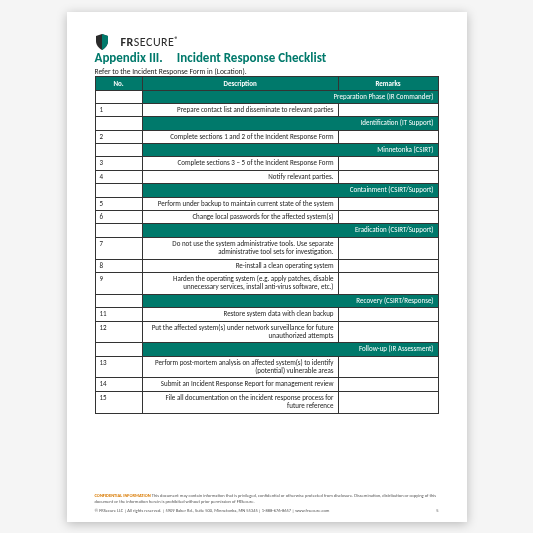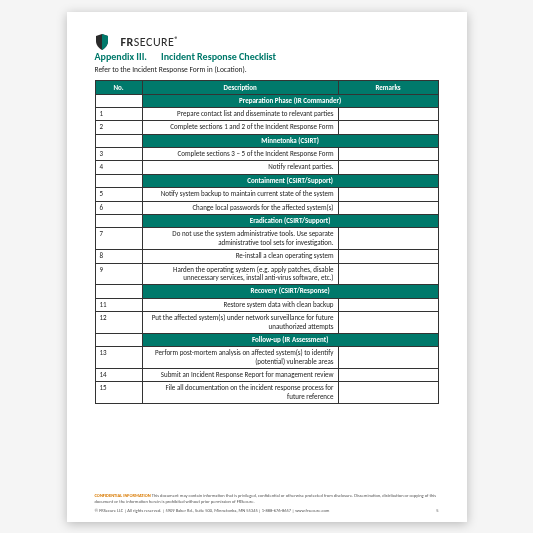--- a/index.html
+++ b/index.html
@@ -31,29 +31,28 @@
   .brand {
     font-size: 12px;
     font-weight: 600;
     letter-spacing: 0.5px;
     color: #2b2b2b;
   }
   .brand .light { font-weight: 400; }
   .brand .reg { font-size: 7px; vertical-align: top; }
   .heading {
     color: #00796b;
-    font-size: 10px;
+    font-size: 13px;
     font-weight: 600;
     margin-bottom: 2px;
   }
   .heading .apx { margin-right: 14px; }
   .subhead {
     font-size: 7.5px;
     color: #222;
-    margin-bottom: 6px;
   }
   table {
     width: 100%;
     border-collapse: collapse;
     font-size: 7px;
     color: #222;
   }
   th {
     background: #00796b;
     color: #fff;
@@ -68,22 +67,22 @@
     padding: 2px 4px;
     vertical-align: top;
     line-height: 1.2;
     text-align: right;
   }
   td.no { width: 22px; text-align: left; }
   td.rem { width: 100px; }
   tr.section td.section-cell {
     background: #00796b;
     color: #fff;
-    font-weight: 700;
-    text-align: center;
+    font-weight: 400;
+    text-align: right;
     padding: 2px 4px;
   }
   .footer {
     position: absolute;
     bottom: 8px;
     left: 28px;
     right: 28px;
     font-size: 4.5px;
     line-height: 1.3;
     color: #555;
@@ -125,20 +124,24 @@
     <tbody>
         <tr class="section">
           <td class="no"></td>
           <td class="section-cell" colspan="2">Preparation Phase (IR Commander)</td>
         </tr>
         <tr>
           <td class="no">1</td>
           <td>Prepare contact list and disseminate to relevant parties</td>
           <td class="rem"></td>
         </tr>
+        <tr class="section">
+          <td class="no"></td>
+          <td class="section-cell" colspan="2">Identification (IT Support)</td>
+        </tr>
         <tr>
           <td class="no">2</td>
           <td>Complete sections 1 and 2 of the Incident Response Form</td>
           <td class="rem"></td>
         </tr>
         <tr class="section">
           <td class="no"></td>
           <td class="section-cell" colspan="2">Minnetonka (CSIRT)</td>
         </tr>
         <tr>
@@ -150,21 +153,21 @@
           <td class="no">4</td>
           <td>Notify relevant parties.</td>
           <td class="rem"></td>
         </tr>
         <tr class="section">
           <td class="no"></td>
           <td class="section-cell" colspan="2">Containment (CSIRT/Support)</td>
         </tr>
         <tr>
           <td class="no">5</td>
-          <td>Notify system backup to maintain current state of the system</td>
+          <td>Perform under backup to maintain current state of the system</td>
           <td class="rem"></td>
         </tr>
         <tr>
           <td class="no">6</td>
           <td>Change local passwords for the affected system(s)</td>
           <td class="rem"></td>
         </tr>
         <tr class="section">
           <td class="no"></td>
           <td class="section-cell" colspan="2">Eradication (CSIRT/Support)</td>

